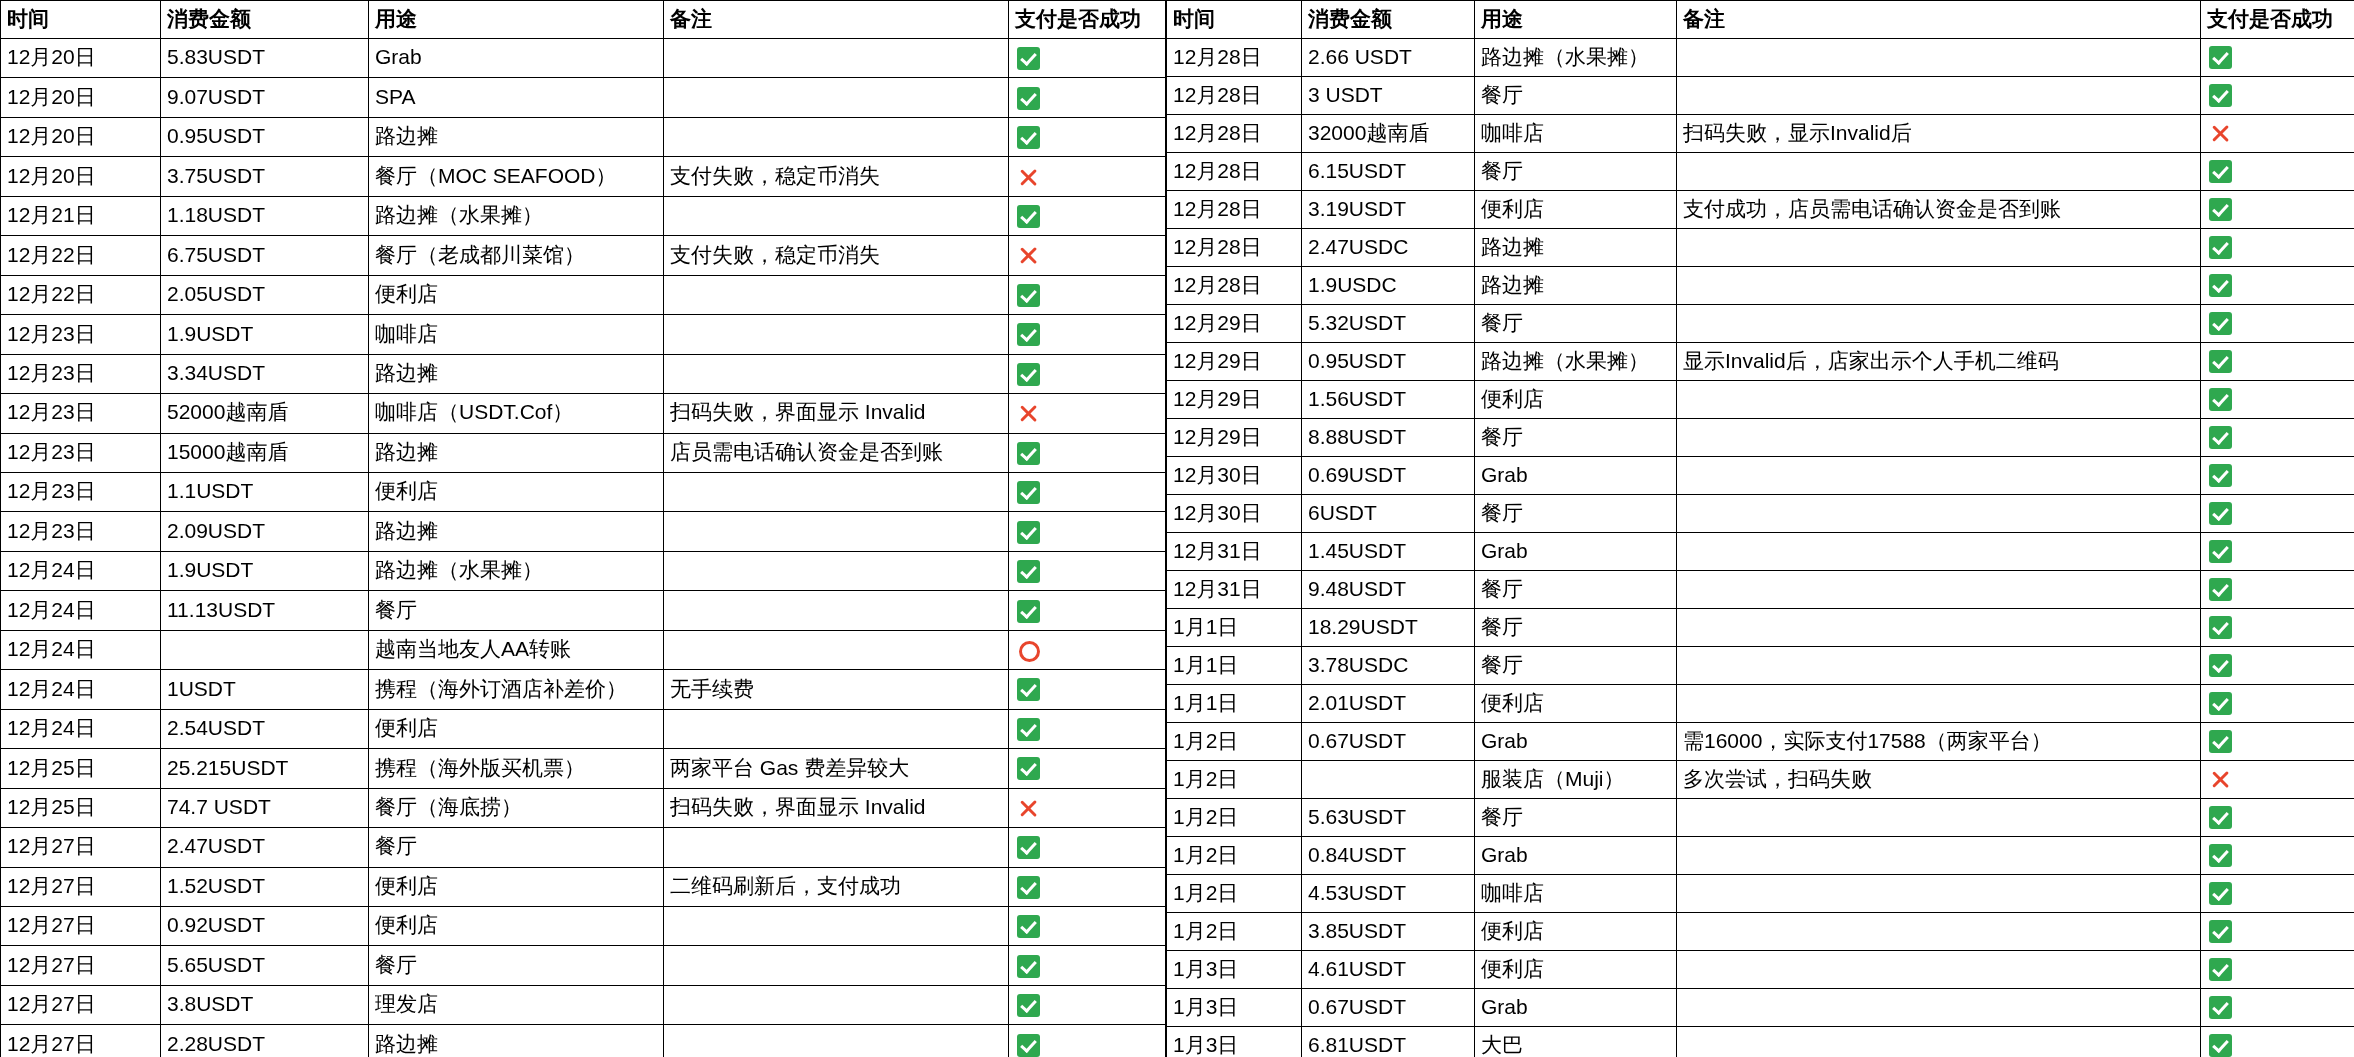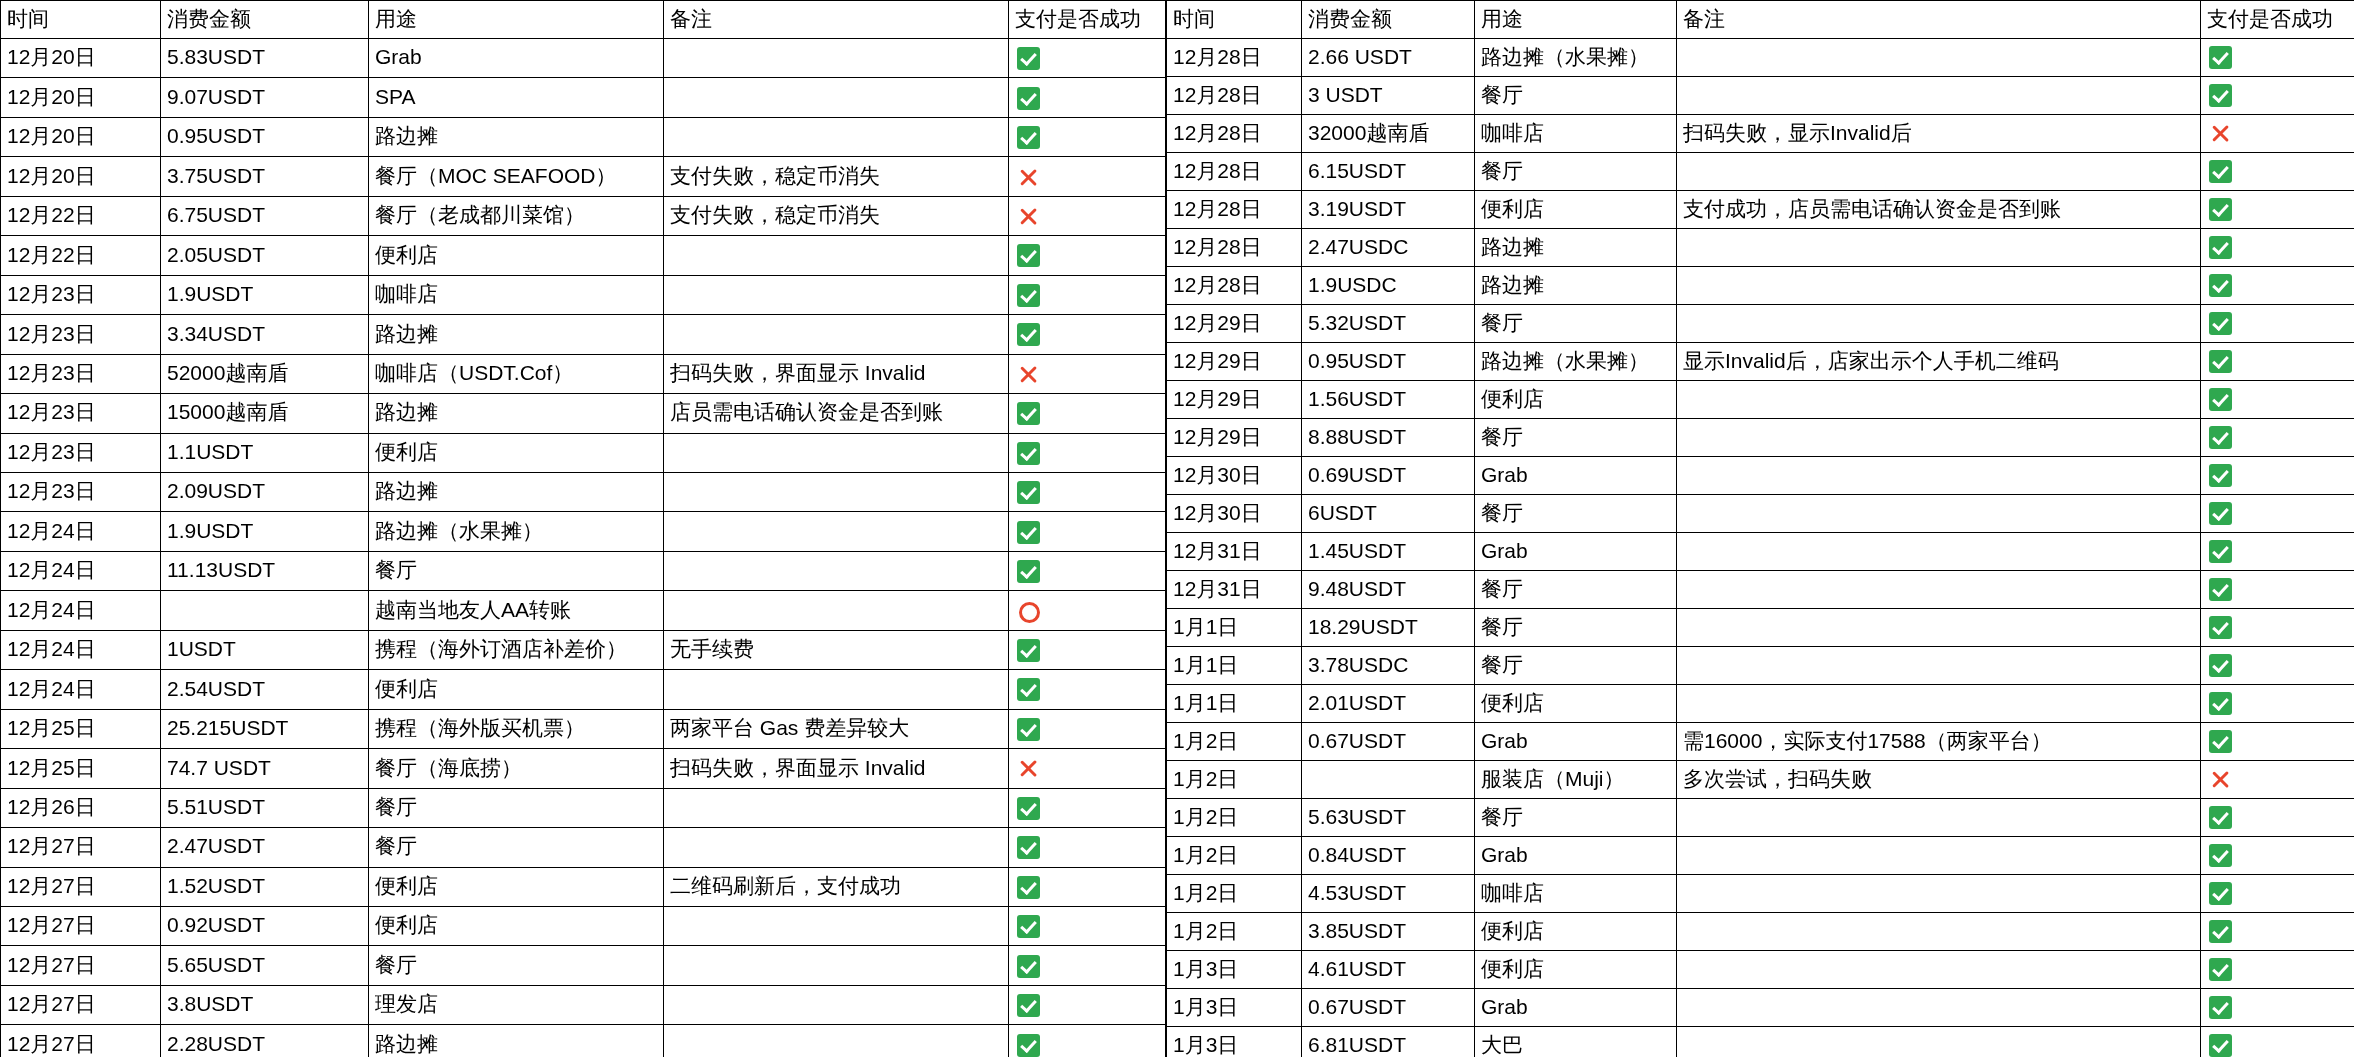--- a/index.html
+++ b/index.html
@@ -28,21 +28,21 @@
     padding: 5px 6px 6px 6px;
     height: 26px;
     vertical-align: middle;
     overflow: hidden;
     white-space: nowrap;
     color: #000000;
     font-weight: normal;
     text-align: left;
   }
   th {
-    font-weight: normal;
+    font-weight: bold;
   }
   
   .left-table col.c-date    { width: 160px; }
   .left-table col.c-amount  { width: 208px; }
   .left-table col.c-use     { width: 295px; }
   .left-table col.c-note    { width: 345px; }
   .left-table col.c-status  { width: 157px; }
   
   .right-table col.c-date   { width: 135px; }
   .right-table col.c-amount { width: 173px; }
@@ -162,20 +162,27 @@
           <td class="status-cell"><span class="mark mark-ok"></span></td>
         </tr>
         <tr>
           <td>12月20日</td>
           <td>3.75USDT</td>
           <td>餐厅（MOC SEAFOOD）</td>
           <td>支付失败，稳定币消失</td>
           <td class="status-cell"><span class="mark mark-fail"></span></td>
         </tr>
         <tr>
+          <td>12月21日</td>
+          <td>1.18USDT</td>
+          <td>路边摊（水果摊）</td>
+          <td></td>
+          <td class="status-cell"><span class="mark mark-ok"></span></td>
+        </tr>
+        <tr>
           <td>12月22日</td>
           <td>6.75USDT</td>
           <td>餐厅（老成都川菜馆）</td>
           <td>支付失败，稳定币消失</td>
           <td class="status-cell"><span class="mark mark-fail"></span></td>
         </tr>
         <tr>
           <td>12月22日</td>
           <td>2.05USDT</td>
           <td>便利店</td>
@@ -265,27 +272,20 @@
           <td>携程（海外版买机票）</td>
           <td>两家平台 Gas 费差异较大</td>
           <td class="status-cell"><span class="mark mark-ok"></span></td>
         </tr>
         <tr>
           <td>12月25日</td>
           <td>74.7 USDT</td>
           <td>餐厅（海底捞）</td>
           <td>扫码失败，界面显示 Invalid</td>
           <td class="status-cell"><span class="mark mark-fail"></span></td>
-        </tr>
-        <tr>
-          <td>12月26日</td>
-          <td>5.51USDT</td>
-          <td>餐厅</td>
-          <td></td>
-          <td class="status-cell"><span class="mark mark-ok"></span></td>
         </tr>
         <tr>
           <td>12月27日</td>
           <td>2.47USDT</td>
           <td>餐厅</td>
           <td></td>
           <td class="status-cell"><span class="mark mark-ok"></span></td>
         </tr>
         <tr>
           <td>12月27日</td>

